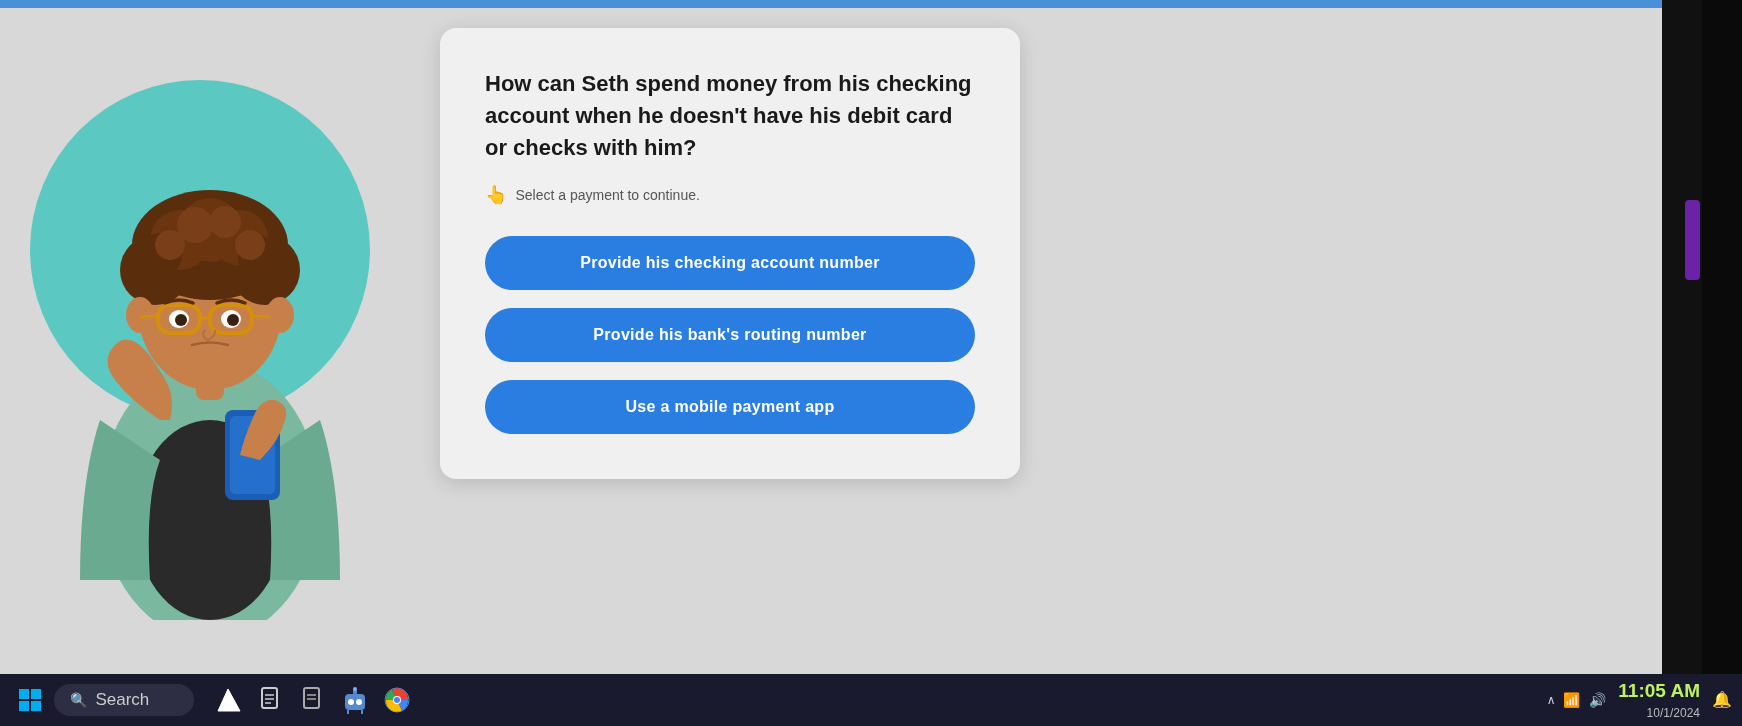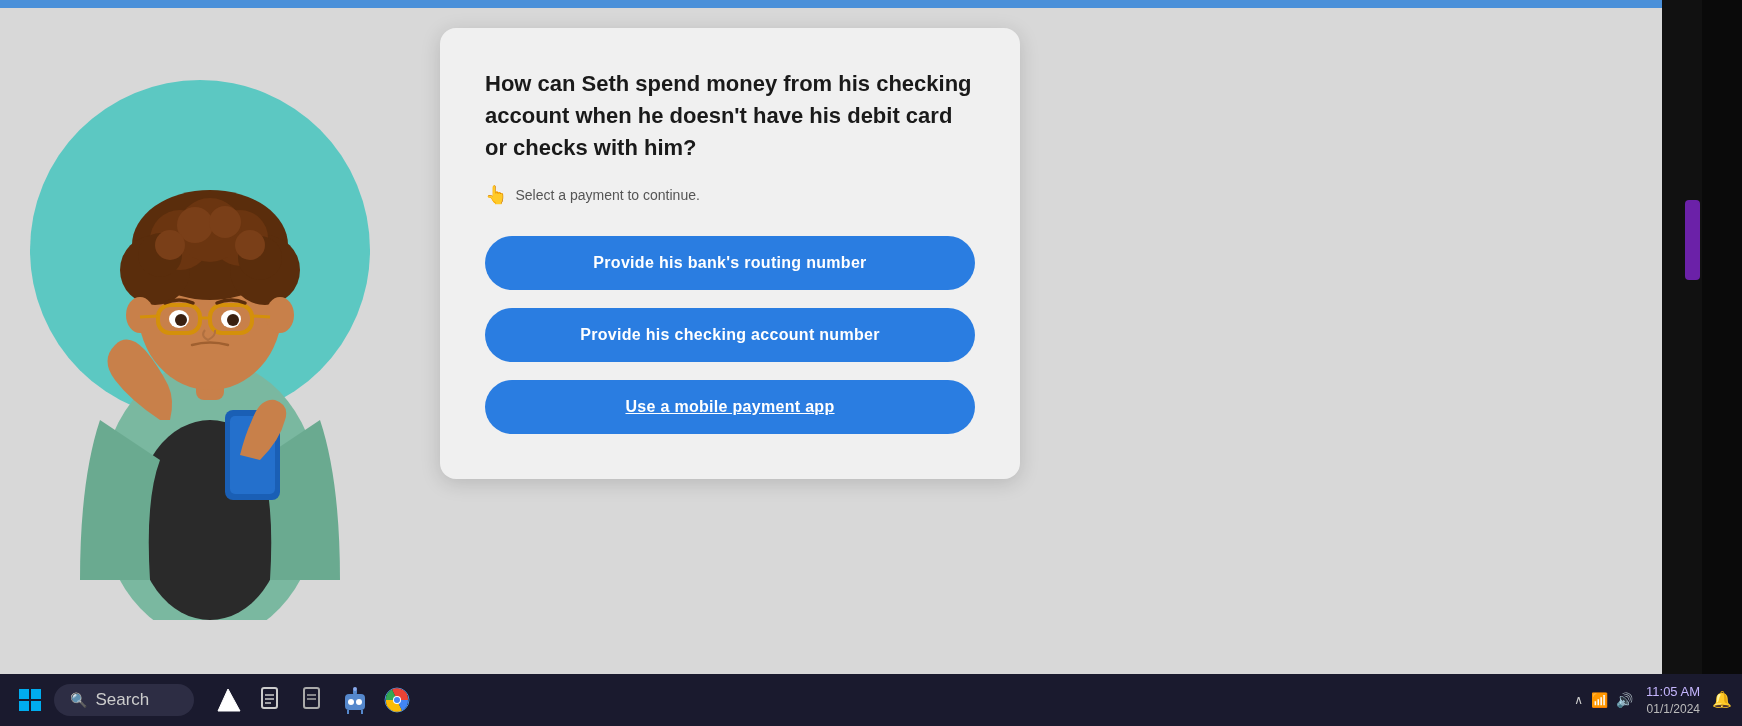--- a/index.html
+++ b/index.html
@@ -109,21 +109,20 @@
       font-weight: 700;
       cursor: pointer;
       margin-bottom: 18px;
       text-align: center;
       letter-spacing: 0.3px;
       transition: background 0.2s;
     }
 
     .answer-btn:last-child {
       margin-bottom: 0;
-      text-decoration: underline;
     }
 
     
     .taskbar {
       position: absolute;
       bottom: 0;
       left: 0;
       width: 100%;
       height: 52px;
       background: #1a1a2e;
@@ -322,22 +321,22 @@
   </div>
 
   <div class="question-card">
     <p class="question-text">How can Seth spend money from his checking account when he doesn't have his debit card or checks with him?</p>
 
     <div class="select-prompt">
       <span class="cursor-icon">👆</span>
       <span>Select a payment to continue.</span>
     </div>
 
+    <button class="answer-btn">Provide his checking account number</button>
     <button class="answer-btn">Provide his bank's routing number</button>
-    <button class="answer-btn">Provide his checking account number</button>
     <button class="answer-btn">Use a mobile payment app</button>
   </div>
 
   <div class="right-bezel">
     <div class="right-bezel-inner"></div>
     <div class="purple-accent"></div>
   </div>
 
   <div class="taskbar">
 
@@ -404,21 +403,21 @@
       </div>
     </div>
 
     <div class="taskbar-right">
       <div class="taskbar-system-icons">
         <span style="cursor:pointer; font-size:12px; color:#ccc;">∧</span>
         <span style="cursor:pointer;">📶</span>
         <span style="cursor:pointer; font-size:14px; color:#ccc;">🔊</span>
       </div>
       <div class="taskbar-time">
-        <div style="font-size:13px; color:#c4b5fd;">11:05 AM</div>
-        <div style="font-size:12px; color:#bbb;">01/1/2024</div>
+        <div style="font-size:19px; color:#bef264;font-weight:bold;">11:05 AM</div>
+        <div style="font-size:12px; color:#bbb;">10/1/2024</div>
       </div>
       <div class="taskbar-notification">
         <span style="font-size:16px; color:#ccc;">🔔</span>
       </div>
     </div>
   </div>
 </div>
 
 </body></html>

